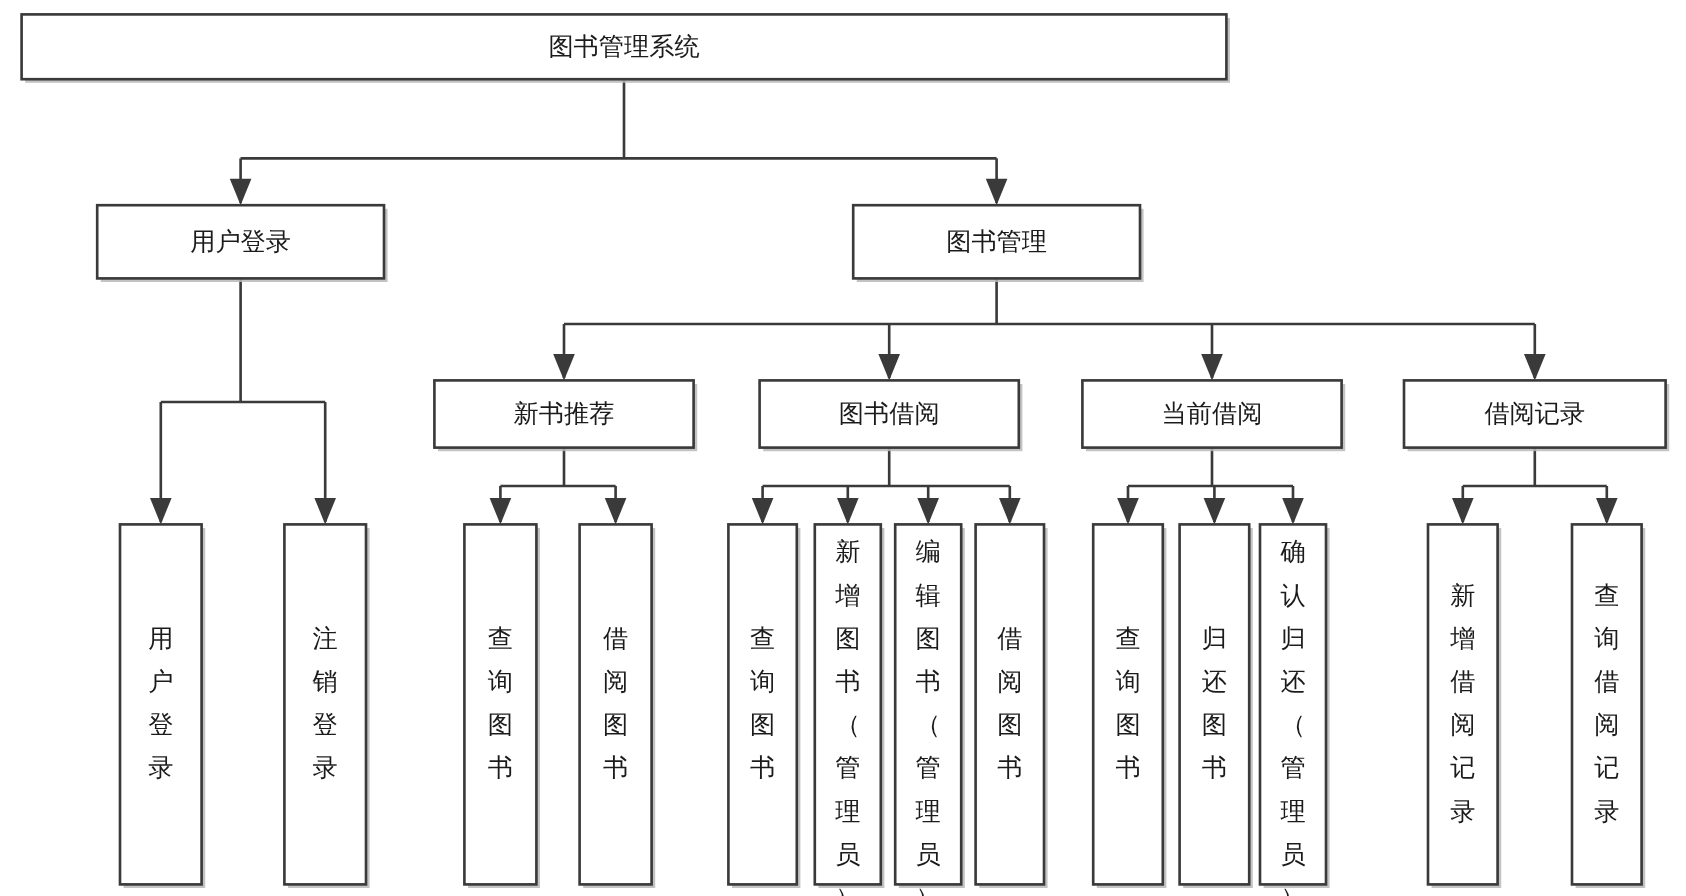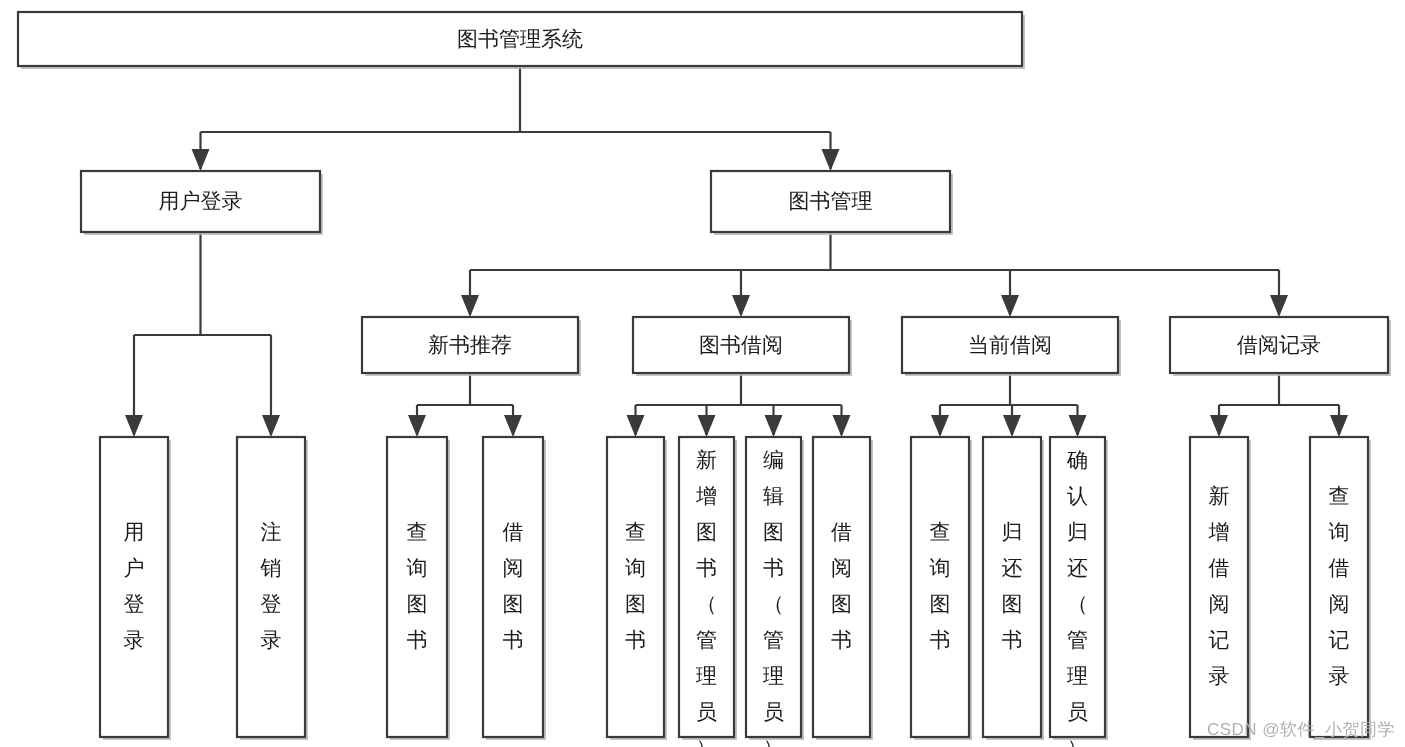--- a/index.html
+++ b/index.html
@@ -270,14 +270,13 @@
         <g>
           <text x="1339" y="503" class="node-label-vertical">查</text>
           <text x="1339" y="539" class="node-label-vertical">询</text>
           <text x="1339" y="575" class="node-label-vertical">借</text>
           <text x="1339" y="611" class="node-label-vertical">阅</text>
           <text x="1339" y="647" class="node-label-vertical">记</text>
           <text x="1339" y="683" class="node-label-vertical">录</text>
         </g>
       </g>
   </svg>
-  <div class="watermark">CSDN @软件_小贺同学</div>
 </div>
 
 </body></html>

